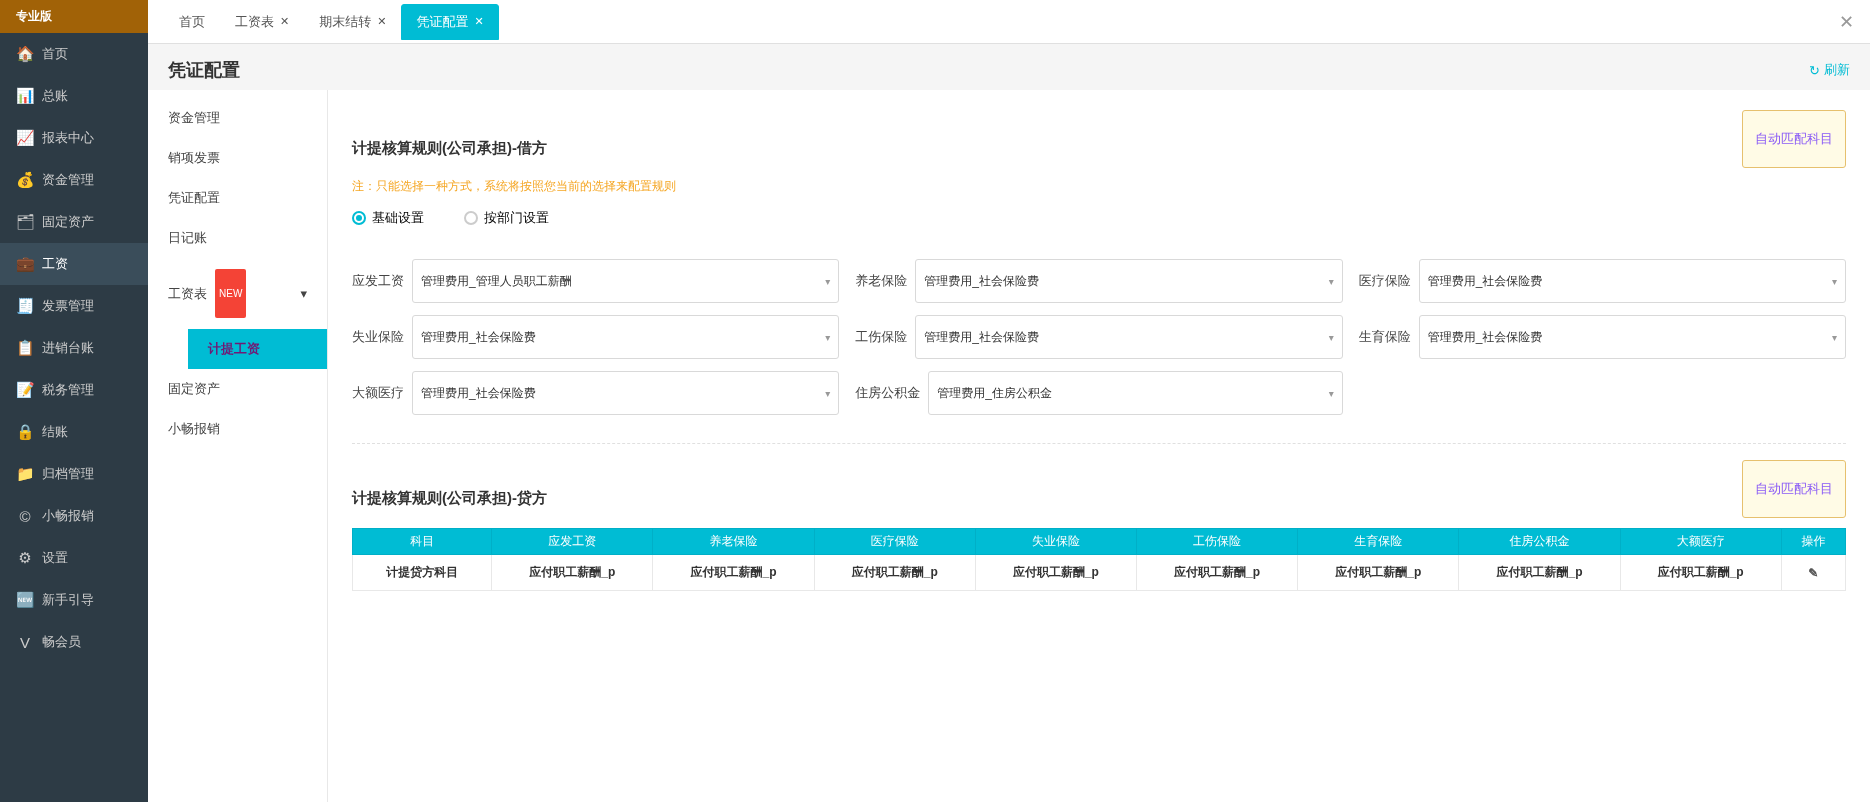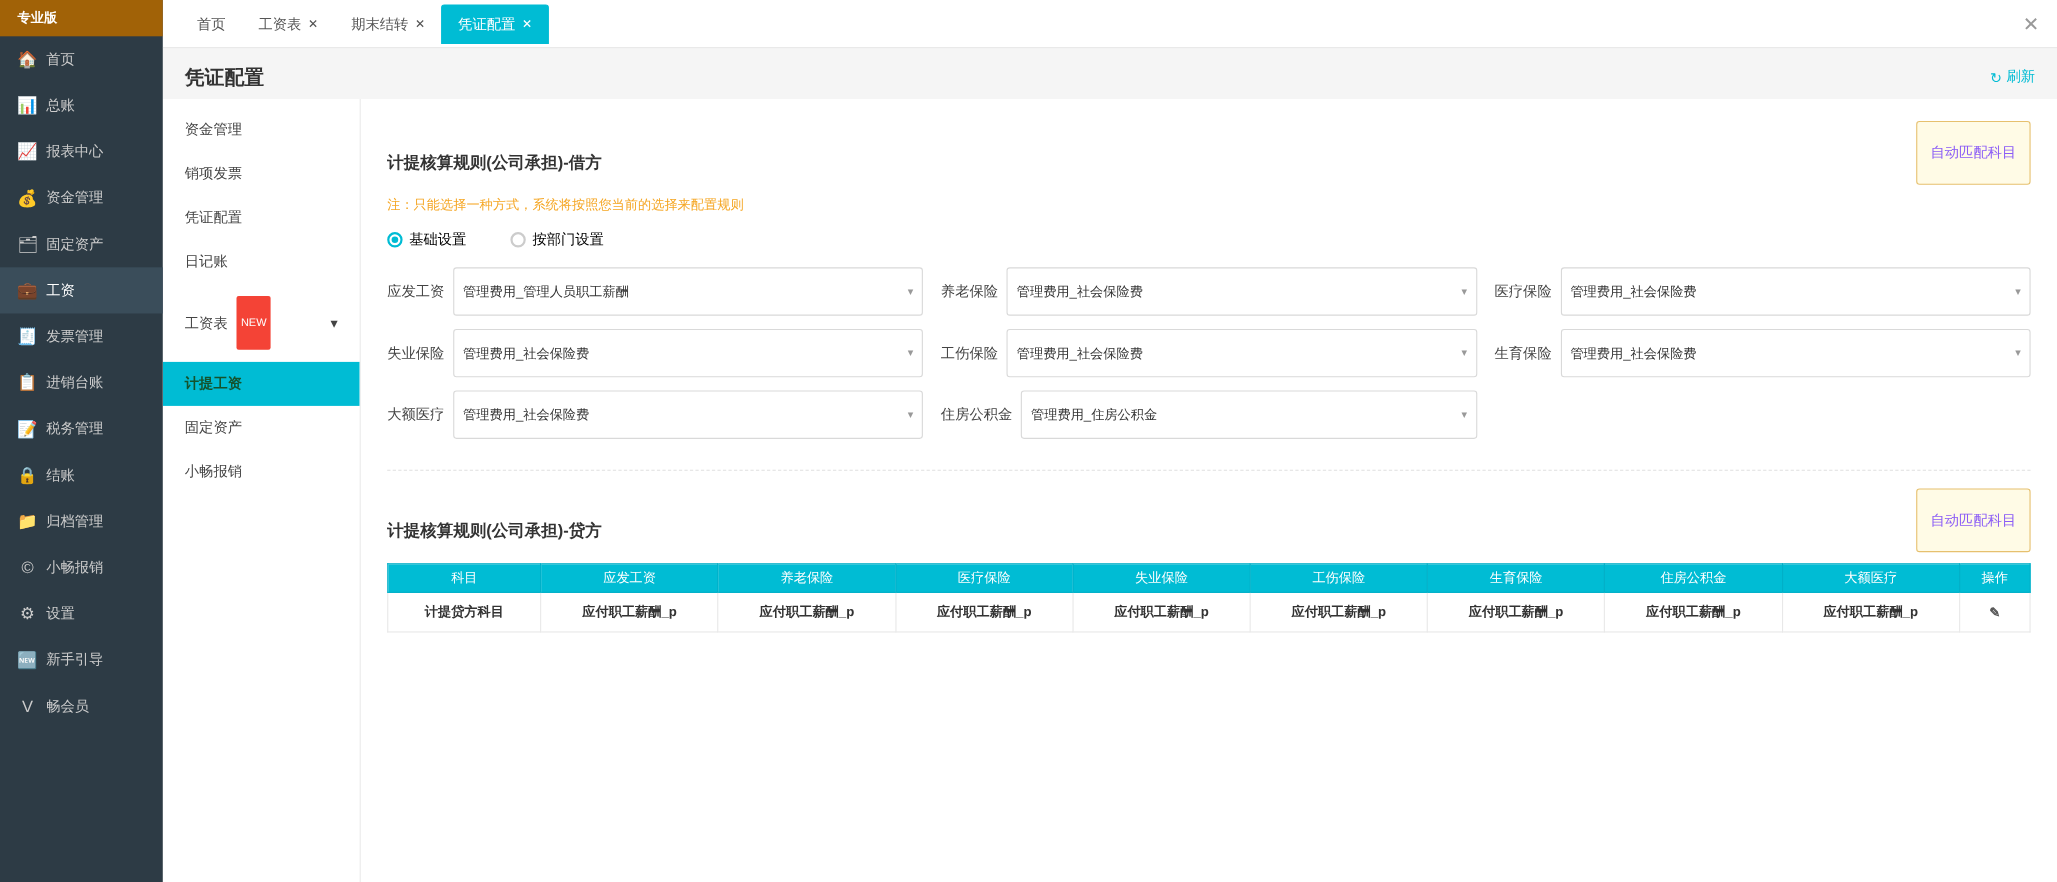--- a/index.html
+++ b/index.html
@@ -116,22 +116,23 @@
       padding: 11px 20px;
       cursor: pointer;
       color: #444;
       font-size: 13px;
       display: flex;
       align-items: center;
       justify-content: space-between;
     }
     .left-nav-item.active {
       background: #00bcd4;
-      color: #14532d;
+      color: #701a75;
       font-weight: bold;
+      margin-left: 40px;
     }
     .new-badge {
       background: #f44336;
       color: white;
       font-size: 10px;
       padding: 19px 4px;
       border-radius: 2px;
       margin-left: 4px;
     }
 
@@ -162,21 +163,21 @@
       display: flex;
       align-items: flex-end;
       justify-content: space-between;
       margin-bottom: 10px;
     }
 
     
     .radio-row {
       display: flex;
       gap: 40px;
-      margin-bottom: 16px;
+      margin-bottom: 32px;
     }
     .radio-item {
       display: flex;
       align-items: center;
       gap: 6px;
       cursor: pointer;
       font-size: 13px;
     }
     .radio-circle {
       width: 14px;

